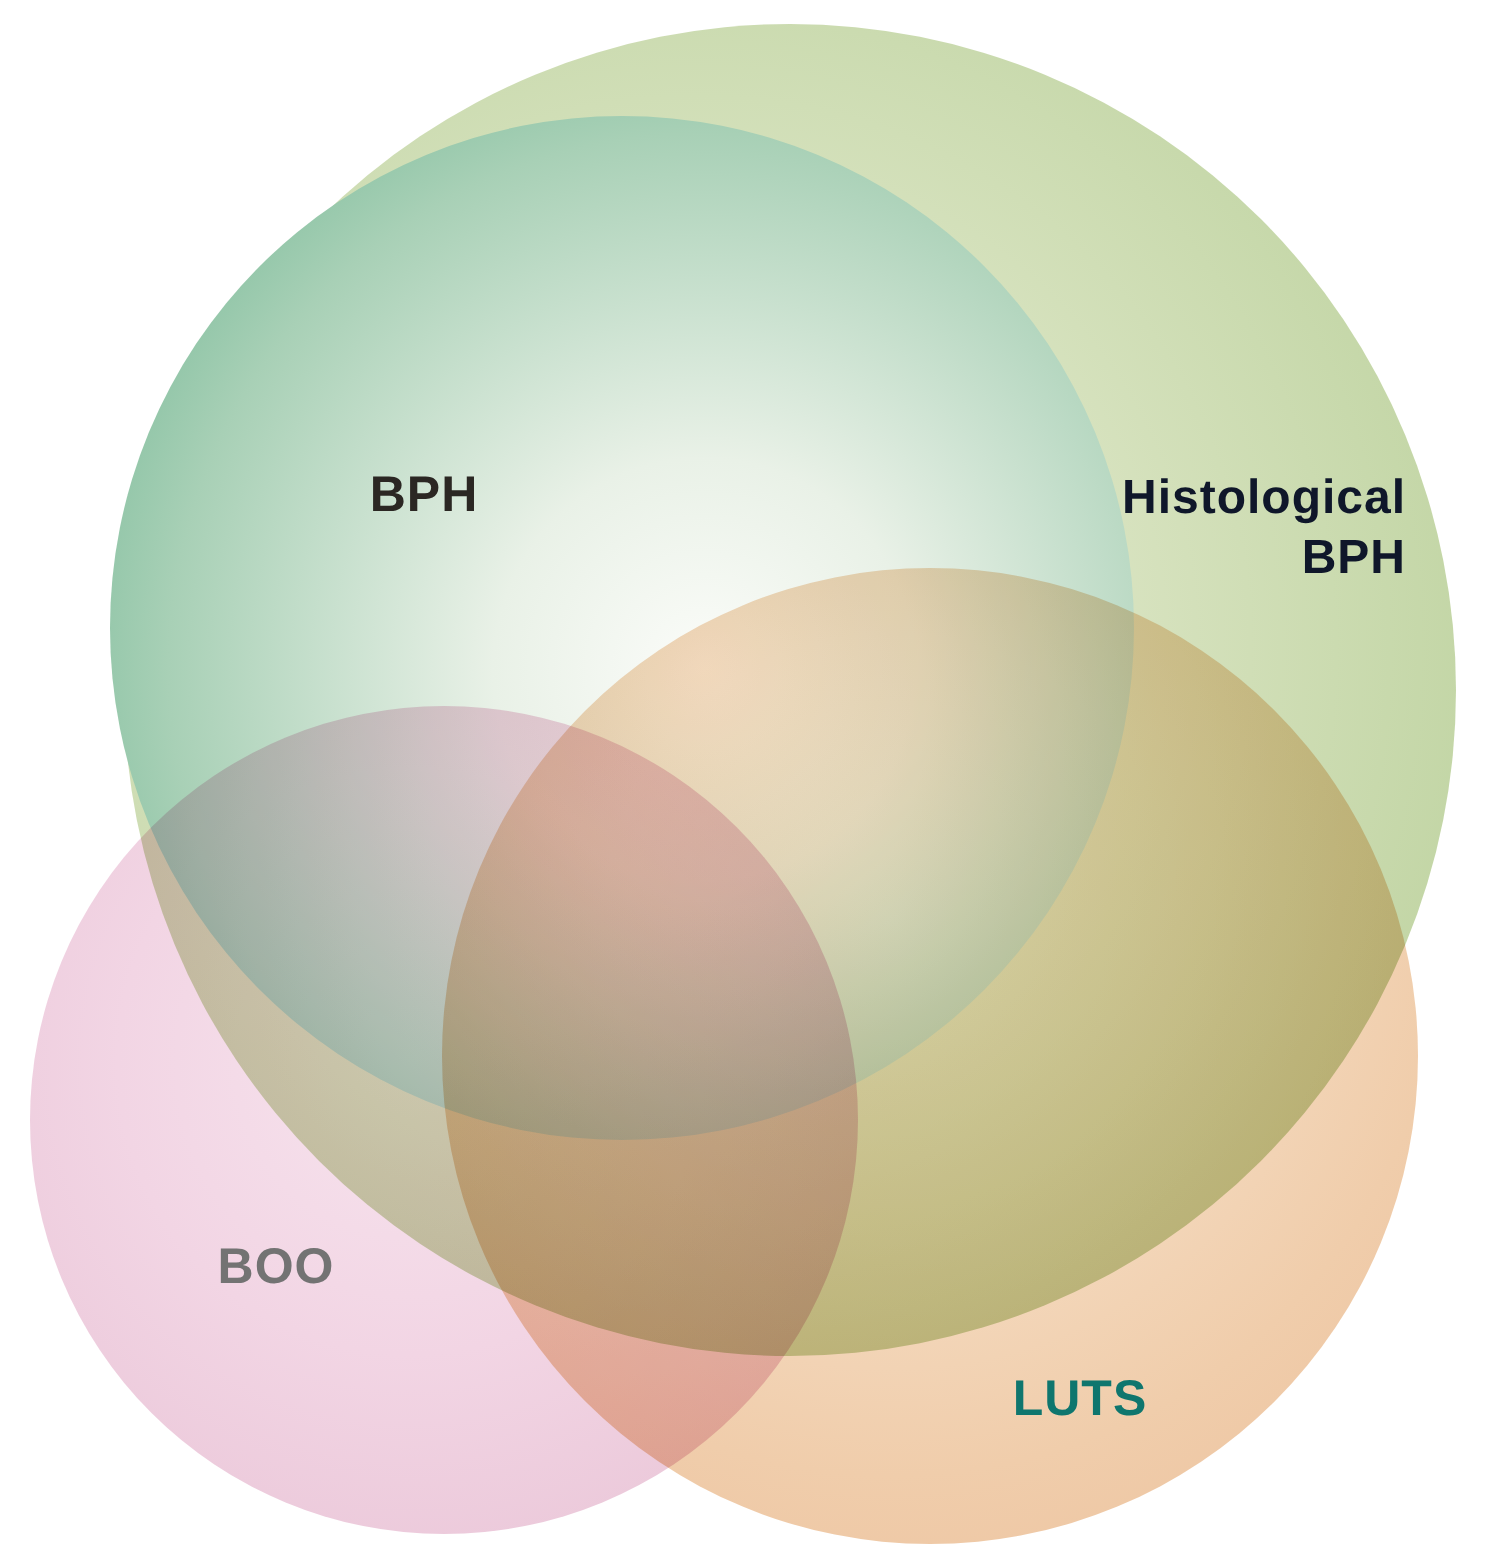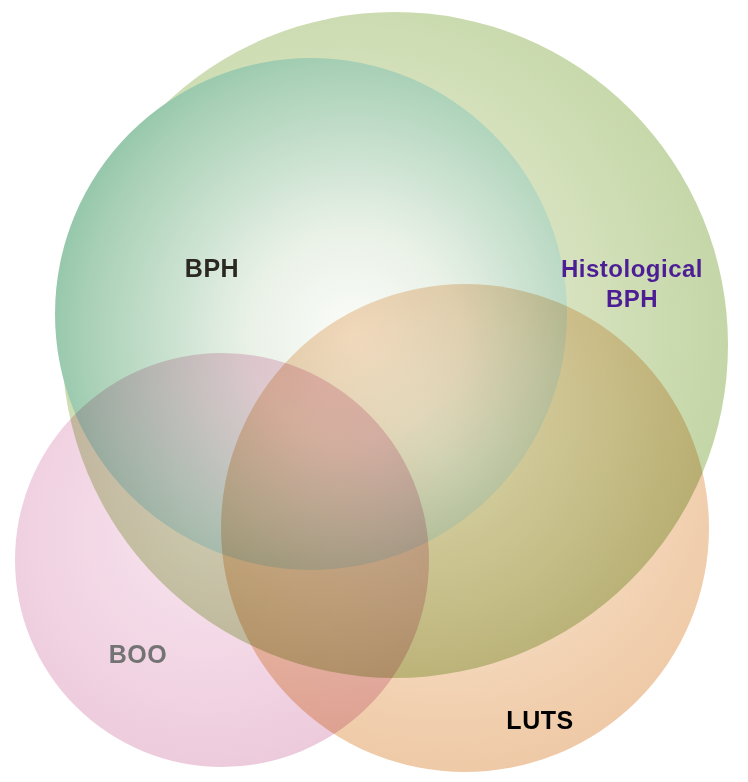--- a/index.html
+++ b/index.html
@@ -10,49 +10,49 @@
   .venn{position:absolute;inset:0;}
   .vcircle{
     position:absolute;border-radius:50%;
   }
   .vcircle[data-set="0"]{mix-blend-mode:multiply;}
   .vcircle[data-set="1"]{mix-blend-mode:normal;}
   .vcircle[data-set="2"]{mix-blend-mode:multiply;}
   .vcircle[data-set="3"]{mix-blend-mode:multiply;}
   .vlabel{
     position:absolute;transform:translate(-50%,-50%);
-    font-weight:700;text-align:center;letter-spacing:0.5px;
-    line-height:1.24;white-space:nowrap;z-index:10;margin-top:20px;
+    font-weight:700;text-align:right;letter-spacing:0.5px;
+    line-height:1.24;white-space:nowrap;z-index:10;
   }
   .vlabel span{display:block;}
   .vlabel[data-set="0"]{font-size:24px;}
   .vlabel[data-set="1"]{font-size:25px;}
   .vlabel[data-set="2"]{font-size:25px;}
   .vlabel[data-set="3"]{font-size:25px;}
 </style>
 </head>
 <body style="background: rgb(255, 255, 255);">
 
 <div class="venn">
 
   <div class="vcircle" data-set="0" style="left: 62px; top: 12px; width: 666px; height: 666px; background: radial-gradient(circle at 43% 47%, rgb(238, 242, 227) 0%, rgb(216, 227, 192) 40%, rgb(195, 214, 166) 75%, rgb(180, 206, 148) 100%); mix-blend-mode: multiply;"></div>
   <div class="vcircle" data-set="1" style="left: 55px; top: 58px; width: 512px; height: 512px; background: radial-gradient(circle at 58% 54%, rgb(251, 252, 249) 0%, rgb(233, 241, 231) 26%, rgb(168, 208, 182) 66%, rgb(103, 178, 142) 96%, rgb(95, 174, 142) 100%); mix-blend-mode: normal;"></div>
   <div class="vcircle" data-set="2" style="left: 221px; top: 284px; width: 488px; height: 488px; background: radial-gradient(circle at 46% 36%, rgb(249, 232, 211) 0%, rgb(245, 220, 194) 35%, rgb(240, 205, 171) 68%, rgb(236, 192, 156) 100%); mix-blend-mode: multiply;"></div>
   <div class="vcircle" data-set="3" style="left: 15px; top: 353px; width: 414px; height: 414px; background: radial-gradient(circle at 46% 43%, rgb(247, 228, 238) 0%, rgb(242, 213, 228) 45%, rgb(236, 202, 219) 75%, rgb(233, 190, 211) 100%); mix-blend-mode: multiply;"></div>
 
-  <div class="vlabel" data-set="0" style="left: 632px; top: 264px; color: #4c1d95;">
+  <div class="vlabel" data-set="0" style="left: 632px; top: 264px; color: #0f172a;">
     <span>Histological</span>
     <span>BPH</span>
   </div>
 
   <div class="vlabel" data-set="1" style="left: 212px; top: 248px; color: rgb(43, 39, 35);">
     <span>BPH</span>
   </div>
 
-  <div class="vlabel" data-set="2" style="left: 540px; top: 700px; color: #000000;">
+  <div class="vlabel" data-set="2" style="left: 540px; top: 700px; color: #0f766e;">
     <span>LUTS</span>
   </div>
 
   <div class="vlabel" data-set="3" style="left: 138px; top: 634px; color: #737373;">
     <span>BOO</span>
   </div>
 
 </div>
 
 </body></html>

